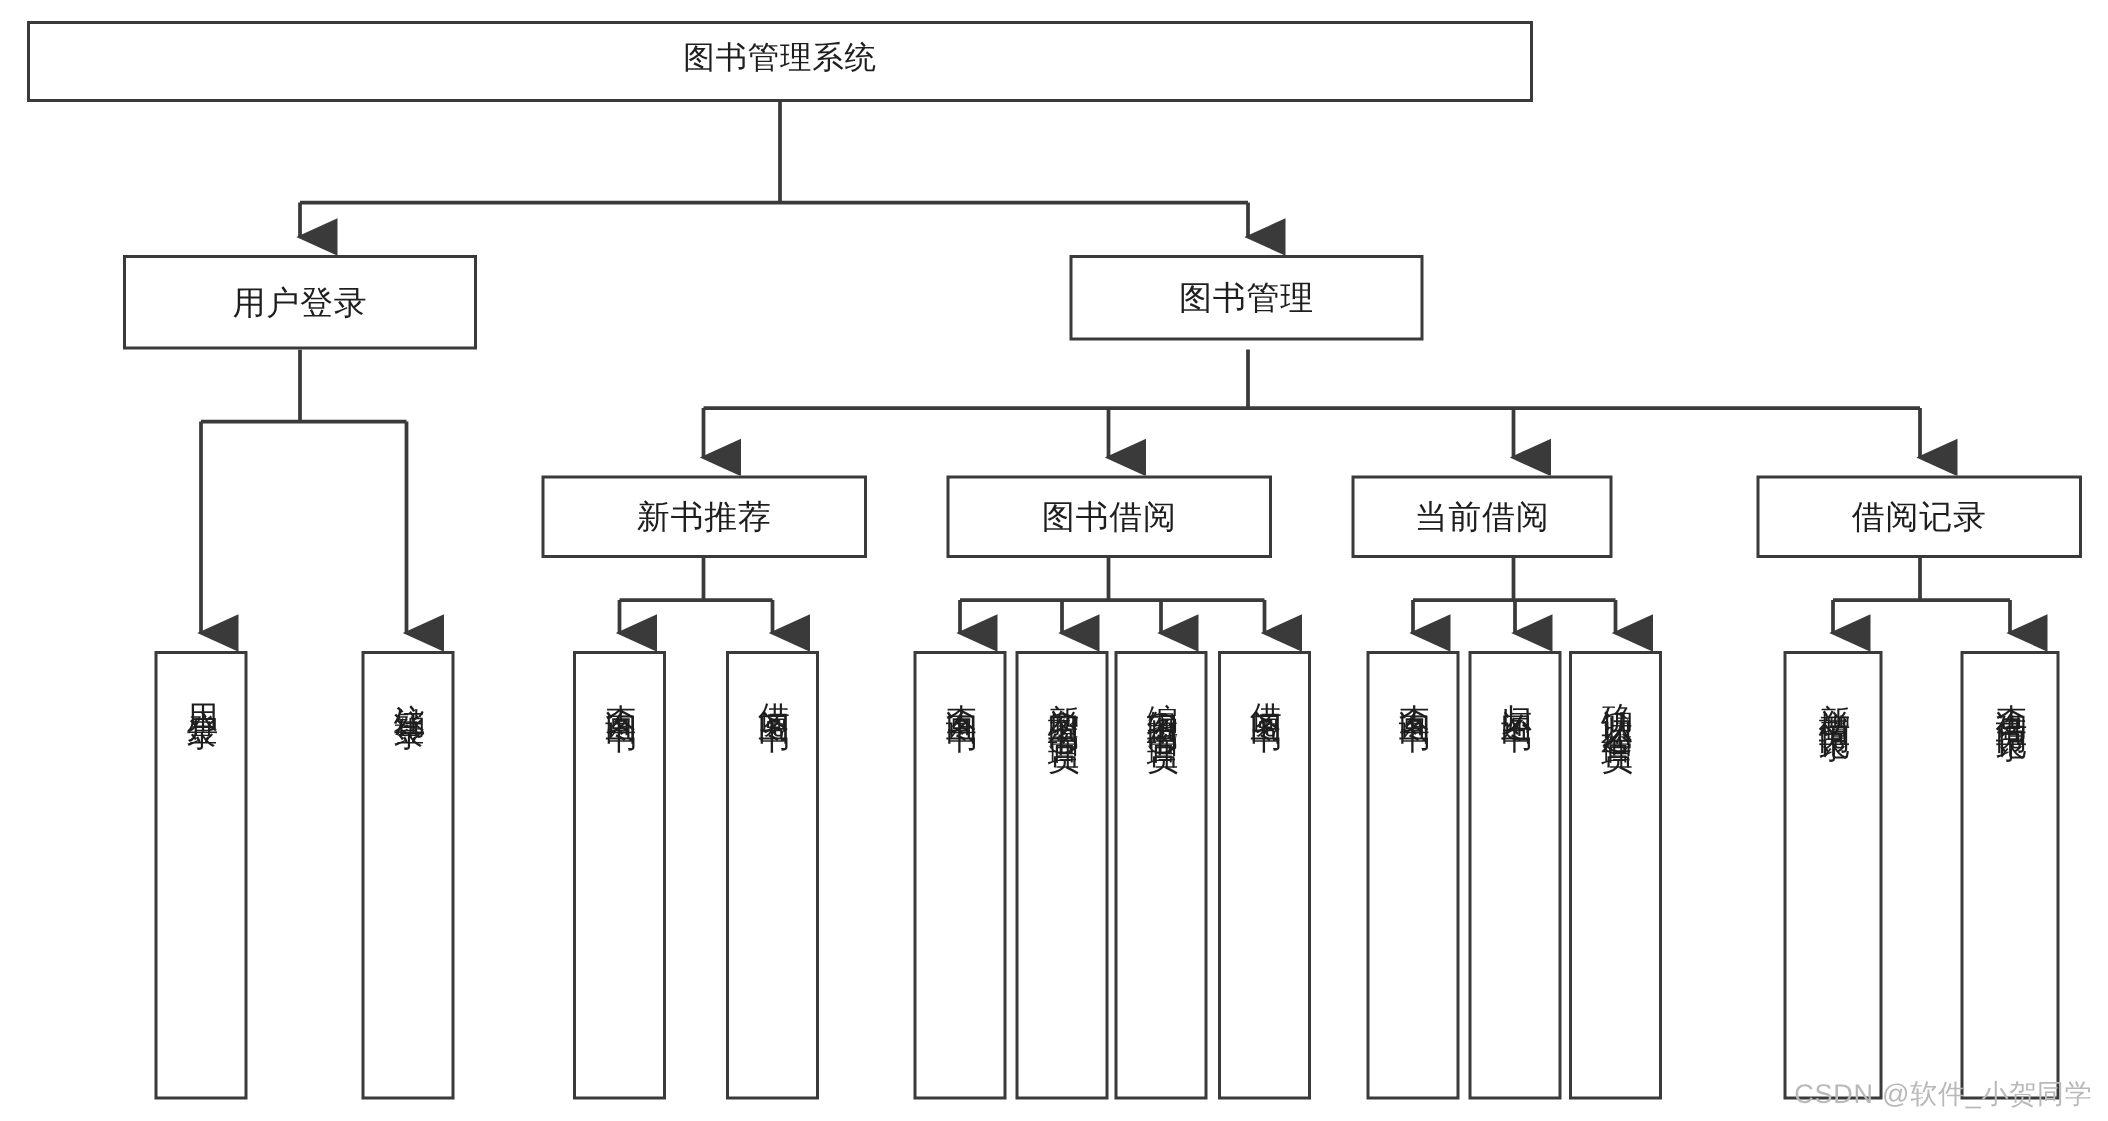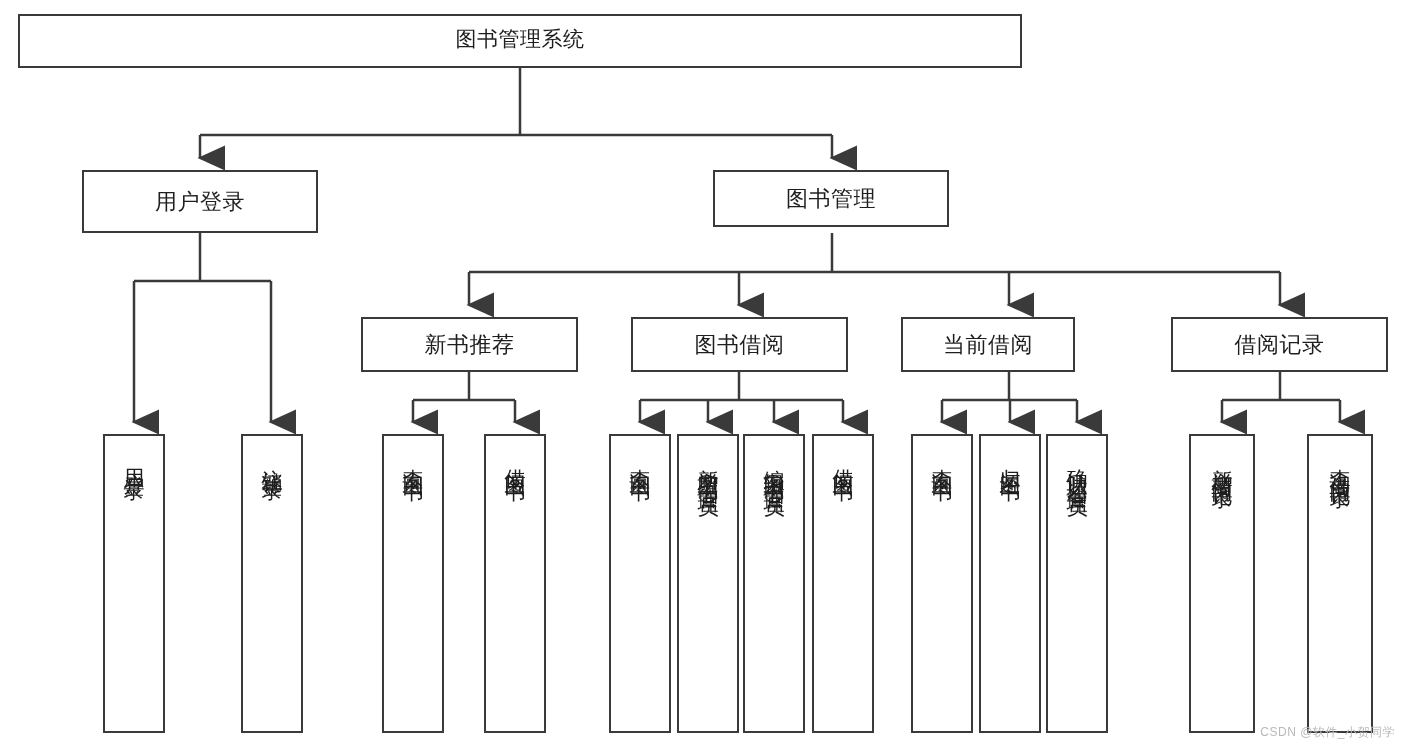--- a/index.html
+++ b/index.html
@@ -54,21 +54,21 @@
     font-size: 21px;
     letter-spacing: 4px;
     line-height: 1.05;
     white-space: nowrap;
   }
   #root-node .lbl { font-size: 21px; font-family: Liberation Mono, monospace; }
   #watermark {
     position: absolute;
     right: 10px;
     bottom: 6px;
-    font-size: 12px;
+    font-size: 18px;
     color: #b9b9b9;
     letter-spacing: 0.5px;
     z-index: 5;
     white-space: nowrap;
     user-select: none;
   }
 </style>
 </head>
 <body>
 

